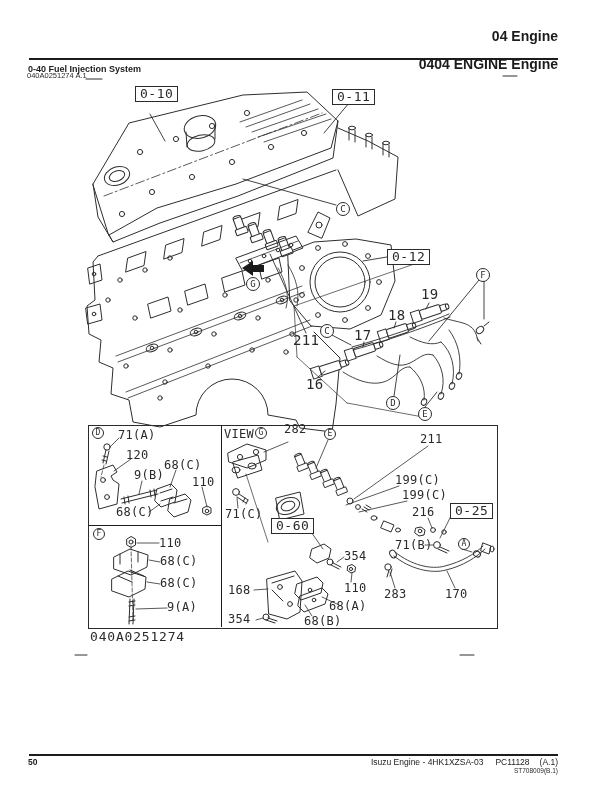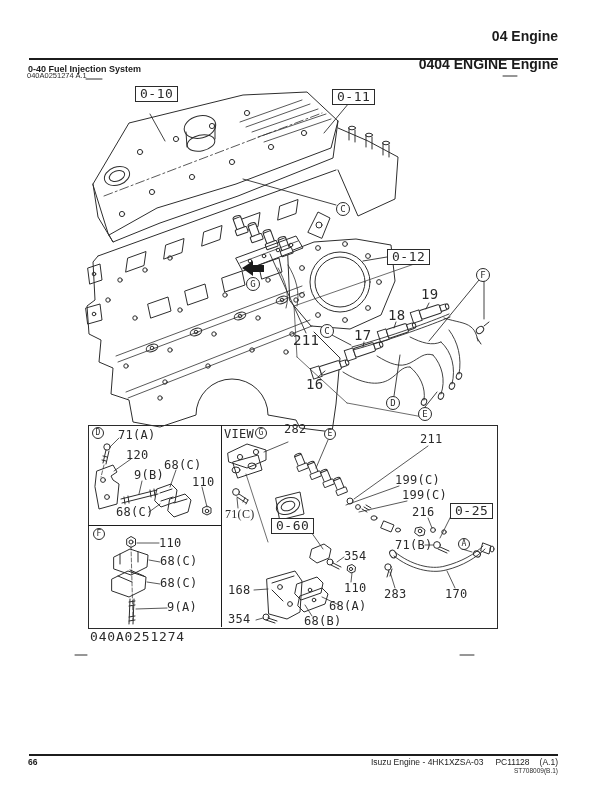--- a/index.html
+++ b/index.html
@@ -331,28 +331,28 @@
 <div class="cref cref-sm" style="left:324px;top:428px;">E</div>
 <div class="cref cref-sm" style="left:458px;top:538px;">A</div>
 <div class="cbox" style="left:450px;top:503px;">0-25</div>
 <div class="cbox" style="left:271px;top:518px;">0-60</div>
 <div class="lbl" style="left:284px;top:423px;">282</div>
 <div class="lbl" style="left:420px;top:433px;">211</div>
 <div class="lbl" style="left:395px;top:474px;">199(C)</div>
 <div class="lbl" style="left:402px;top:489px;">199(C)</div>
 <div class="lbl" style="left:412px;top:506px;">216</div>
 <div class="lbl" style="left:395px;top:539px;">71(B)</div>
-<div class="lbl" style="left:225px;top:508px;font-family:Liberation Serif, serif;">71(C)</div>
+<div class="lbl" style="left:225px;top:508px;">71(C)</div>
 <div class="lbl" style="left:344px;top:550px;">354</div>
 <div class="lbl" style="left:344px;top:582px;">110</div>
 <div class="lbl" style="left:384px;top:588px;">283</div>
 <div class="lbl" style="left:329px;top:600px;">68(A)</div>
 <div class="lbl" style="left:304px;top:615px;">68(B)</div>
 <div class="lbl" style="left:228px;top:584px;">168</div>
 <div class="lbl" style="left:228px;top:613px;">354</div>
 <div class="lbl" style="left:445px;top:588px;">170</div>
 
 <div class="rule" style="left:29px;top:754px;width:529px;height:1.5px;"></div>
-<div class="abs ftr" style="left:28px;top:757px;font-weight:bold;">66</div>
+<div class="abs ftr" style="left:28px;top:757px;font-weight:bold;">50</div>
 <div class="abs ftr" style="right:54px;top:757px;padding-left:48px;">
   <span>Isuzu Engine - 4HK1XZSA-03</span><span style="display:inline-block;width:12px;"></span><span>PC11128</span><span style="display:inline-block;width:10px;"></span><span>(A.1)</span>
 </div>
 <div class="abs ftr-sm" style="right:54px;top:767px;">ST708009(B.1)</div>
 
 </body></html>

